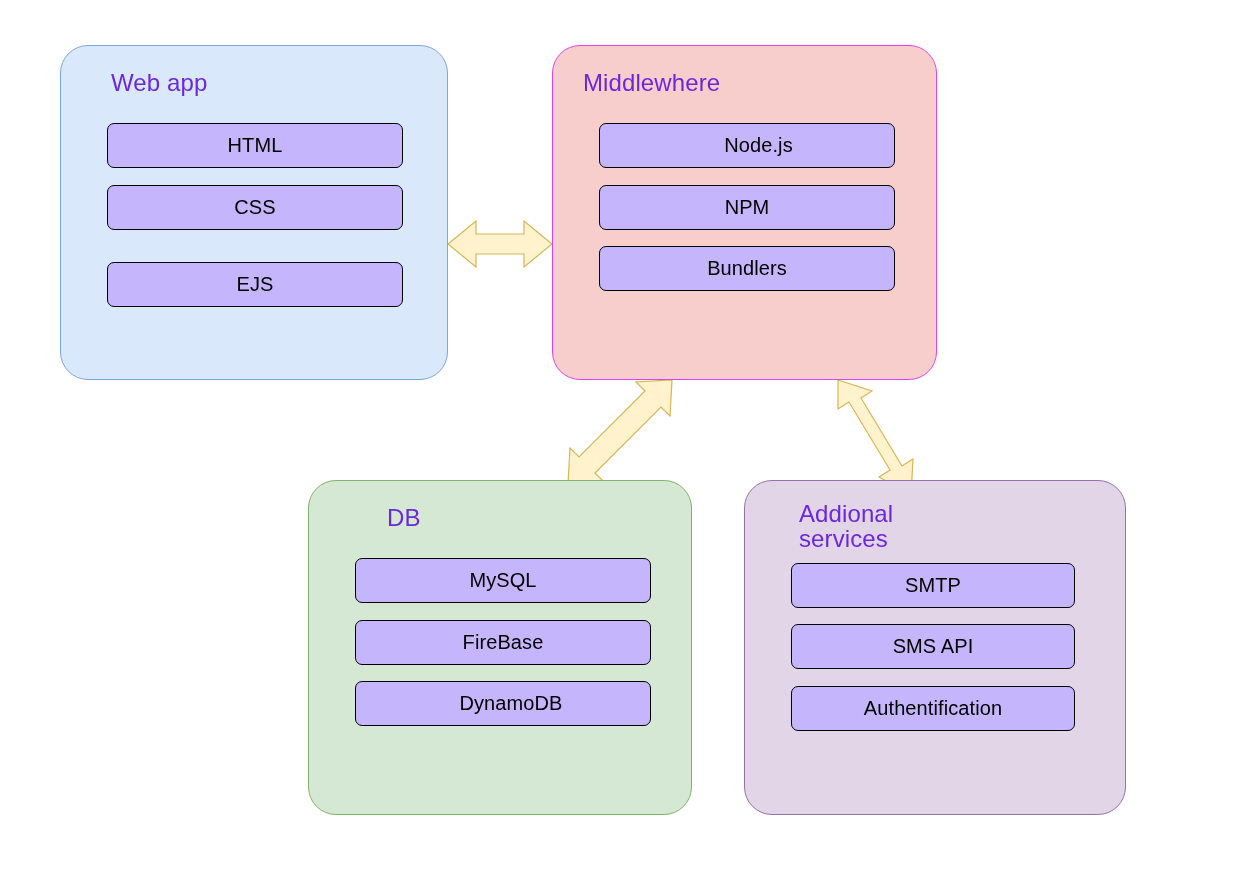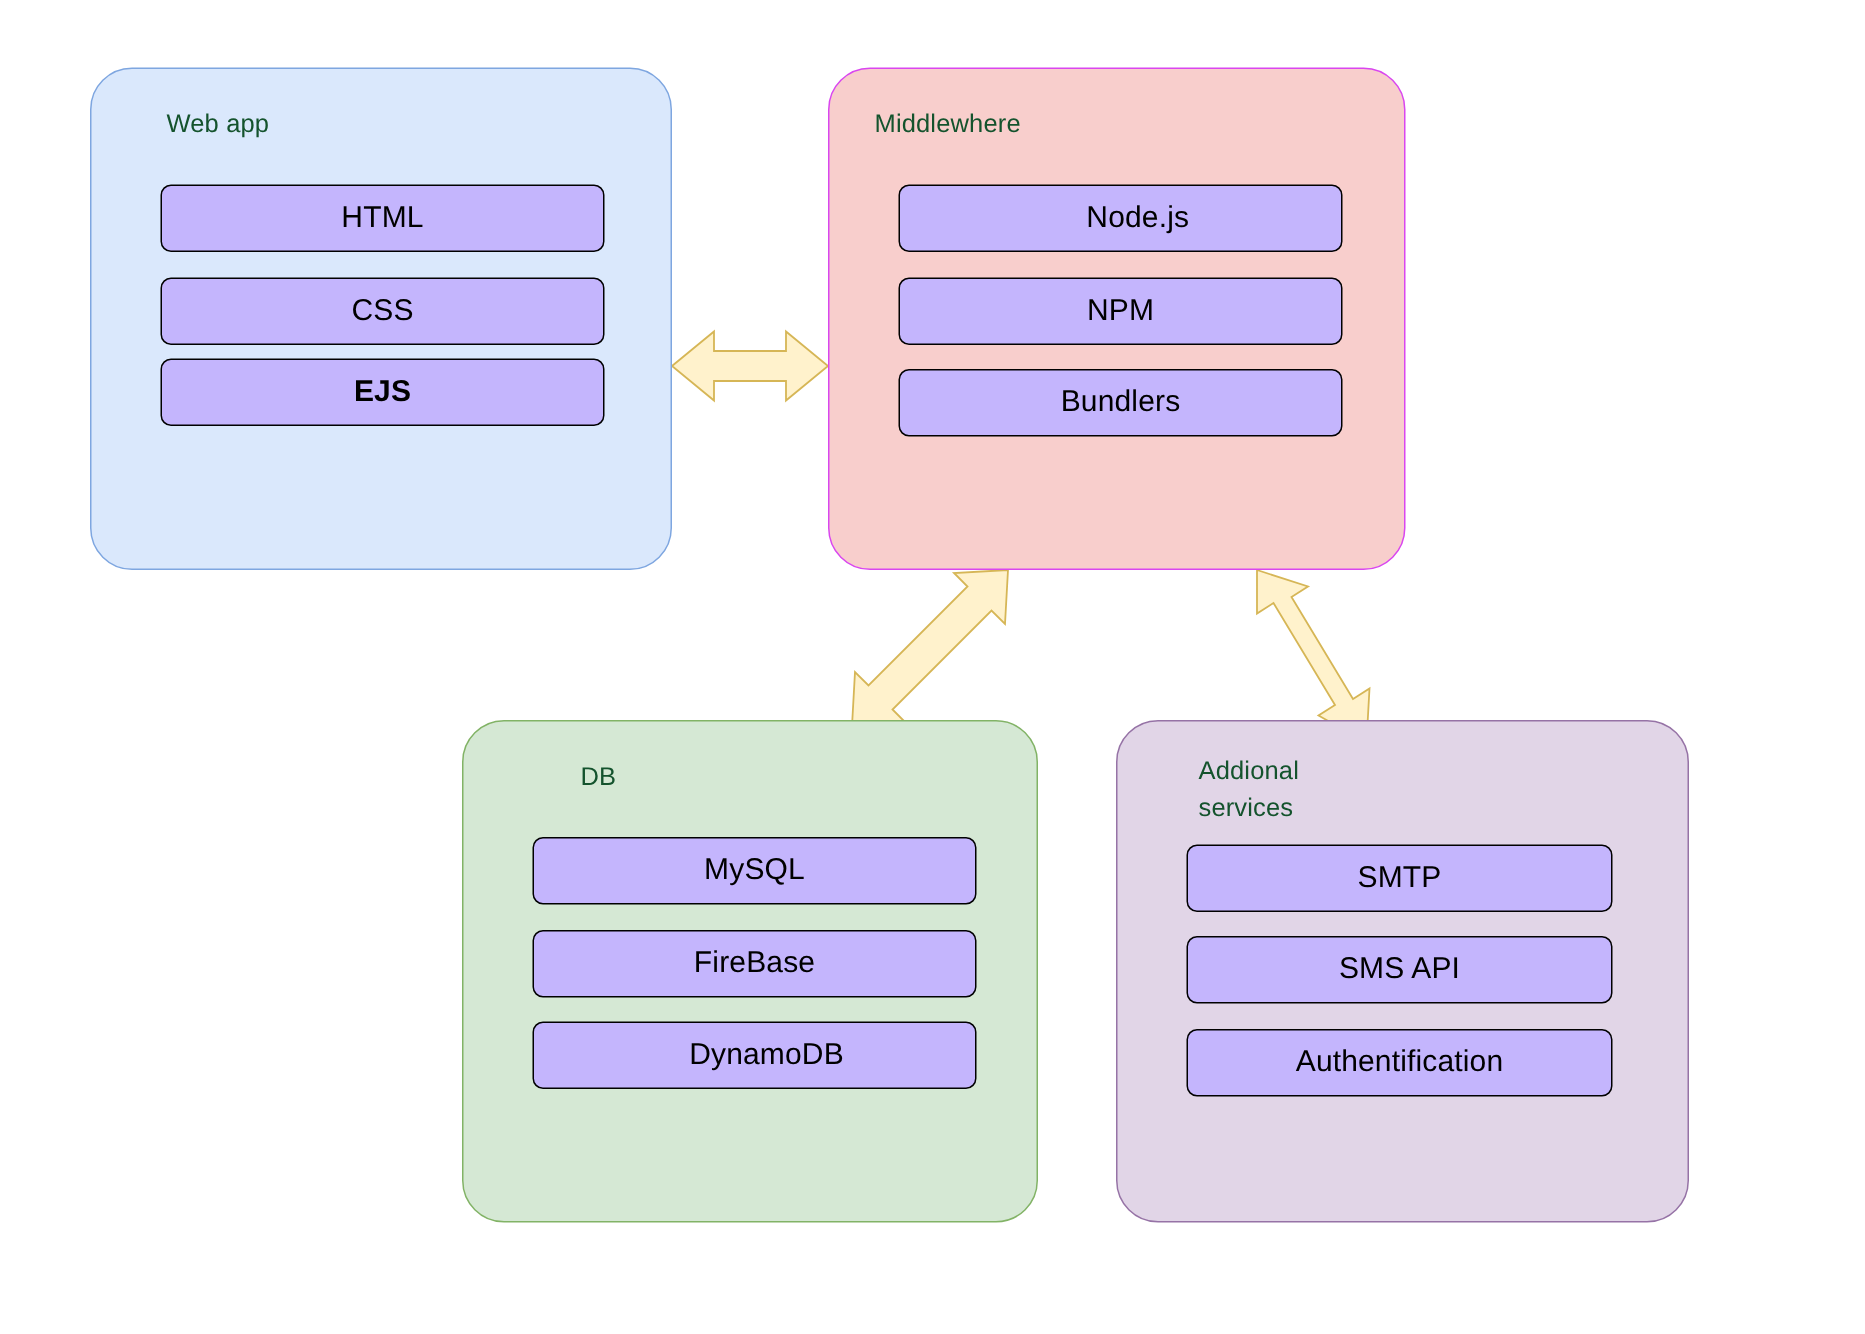--- a/index.html
+++ b/index.html
@@ -20,23 +20,23 @@
   }
 
   
   .group {
     position: absolute;
     border-radius: 28px;
     box-sizing: border-box;
   }
   .group-title {
     position: absolute;
-    font-size: 17px;
+    font-size: 24px;
     line-height: 25px;
-    color: #14532d;
+    color: #6d28d9;
     white-space: pre-line;
     letter-spacing: 0.1px;
   }
 
   
   .item {
     position: absolute;
     background: #c4b5fd;
     border: 1px solid #000000;
     border-radius: 7px;
@@ -49,21 +49,21 @@
     letter-spacing: 0.1px;
   }
 
   
   #grp-webapp      { left: 60px;  top: 45px;  width: 388px; height: 335px;
                      background: #dae8fc; border: 1px solid #7ea6e0; }
   #grp-webapp .group-title { left: 50px; top: 24px; }
   .webapp-item { left: 46px; width: 296px; height: 45px; }
   #item-html  { top: 77px; }
   #item-css   { top: 139px; }
-  #item-ejs   { top: 193px; font-weight: bold; }
+  #item-ejs   { top: 216px; }
 
   
   #grp-middleware  { left: 552px; top: 45px;  width: 385px; height: 335px;
                      background: #f8cecc; border: 1px solid #d946ef; }
   #grp-middleware .group-title { left: 30px; top: 24px; }
   .mw-item { left: 46px; width: 296px; height: 45px; }
   #item-nodejs   { top: 77px; padding-left: 23px; }
   #item-npm      { top: 139px; }
   #item-bundlers { top: 200px; }
 

